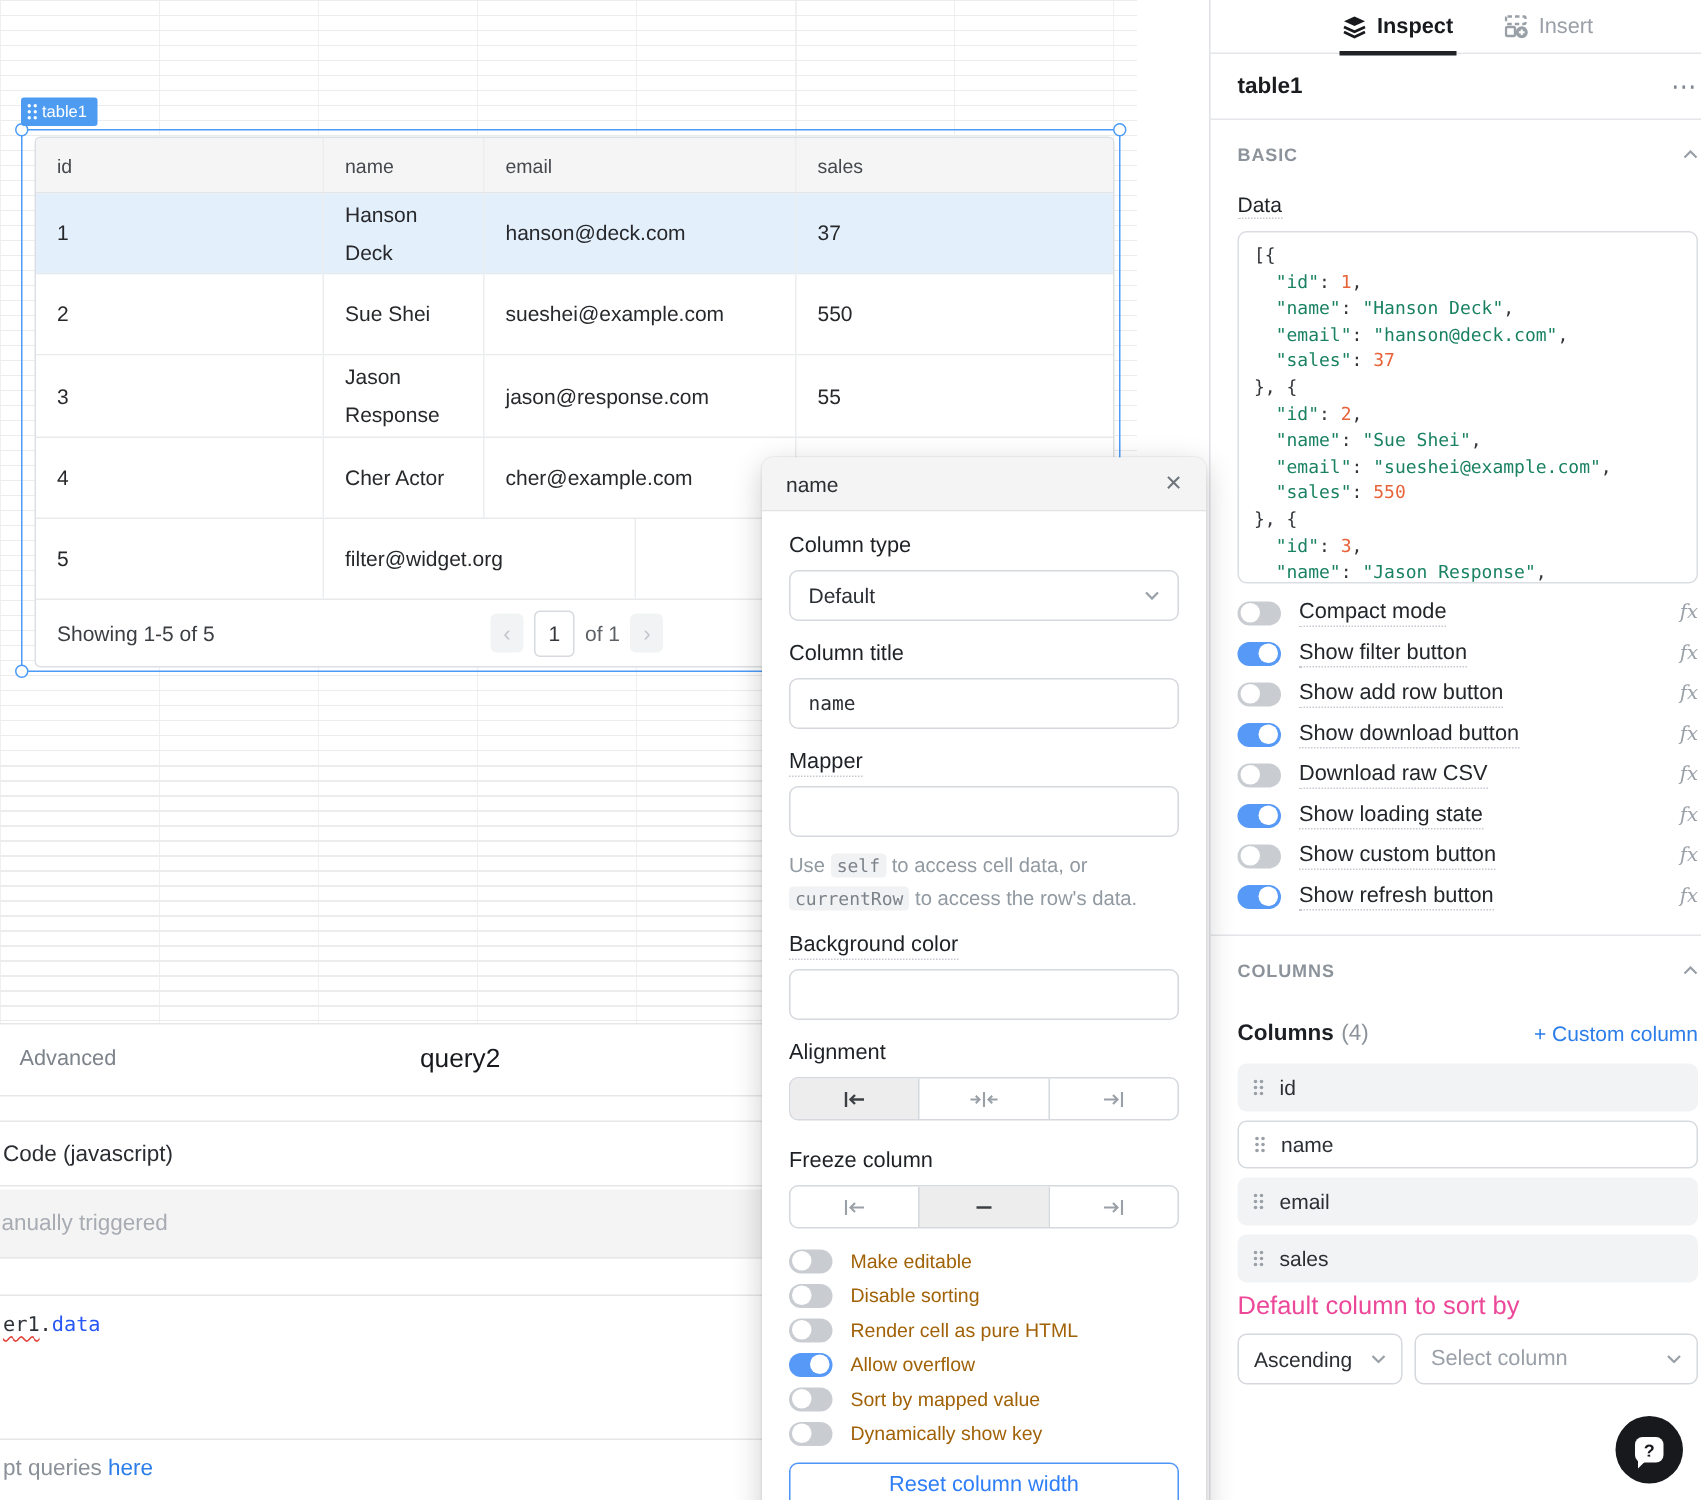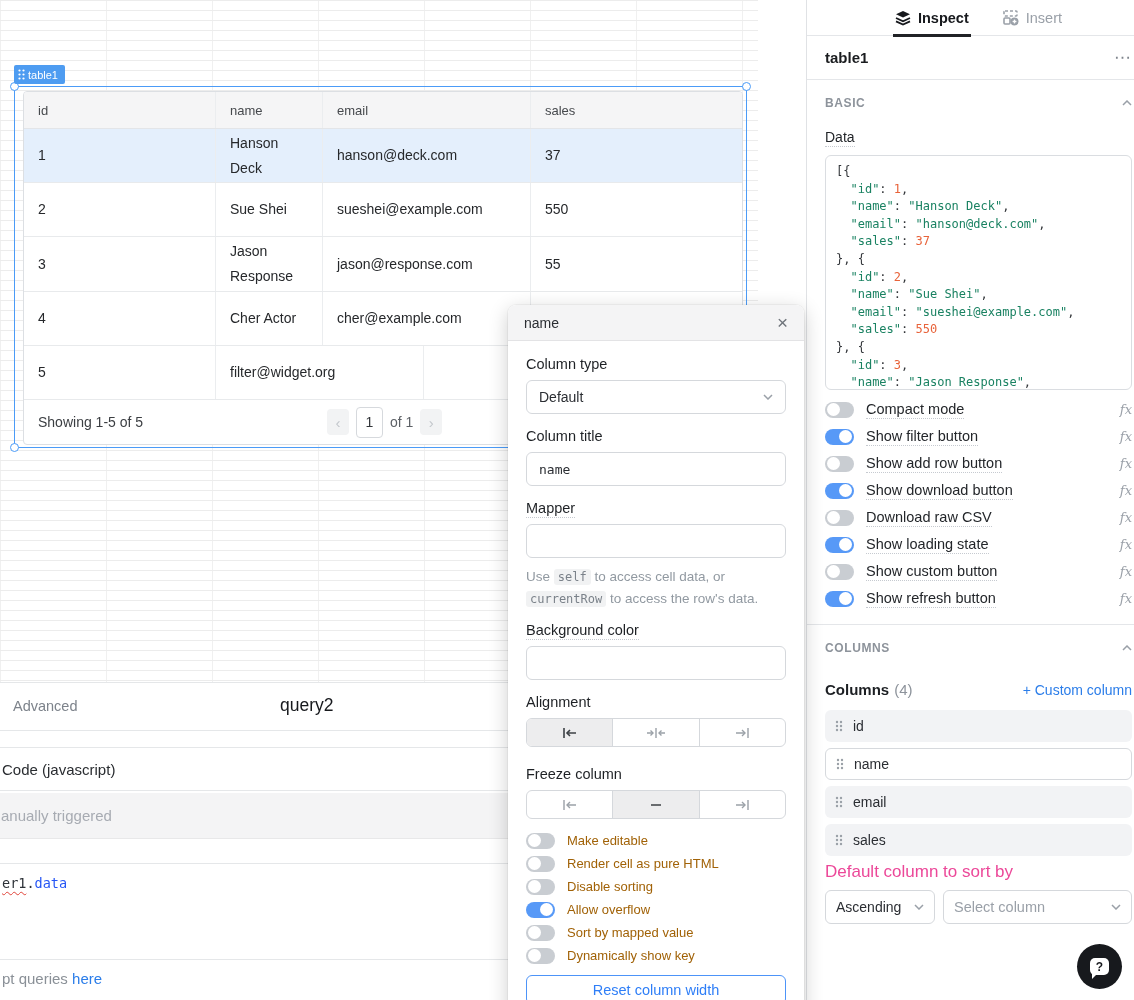--- a/index.html
+++ b/index.html
@@ -335,25 +335,25 @@
       </div>
     </div>
 
     <div class="ptoggles">
       <div class="toggle-row">
         <span class="pill"></span>
         <span class="tlbl">Make editable</span>
       </div>
       <div class="toggle-row">
         <span class="pill"></span>
+        <span class="tlbl">Disable sorting</span>
+      </div>
+      <div class="toggle-row">
+        <span class="pill"></span>
         <span class="tlbl">Render cell as pure HTML</span>
-      </div>
-      <div class="toggle-row">
-        <span class="pill"></span>
-        <span class="tlbl">Disable sorting</span>
       </div>
       <div class="toggle-row">
         <span class="pill on"></span>
         <span class="tlbl">Allow overflow</span>
       </div>
       <div class="toggle-row">
         <span class="pill"></span>
         <span class="tlbl">Sort by mapped value</span>
       </div>
       <div class="toggle-row">

